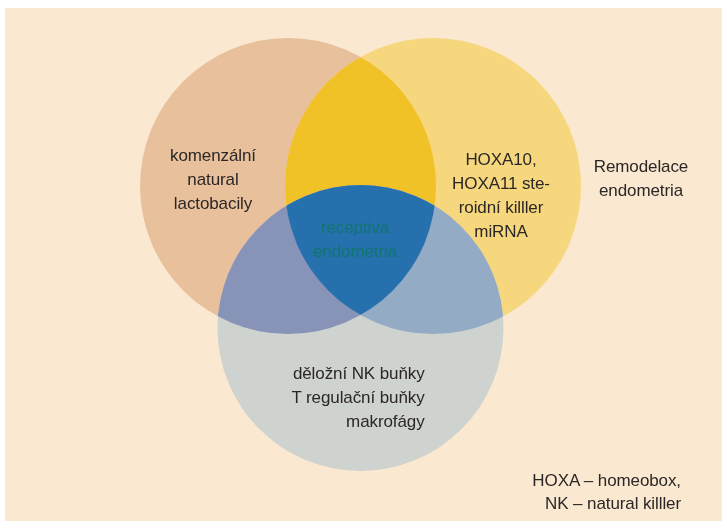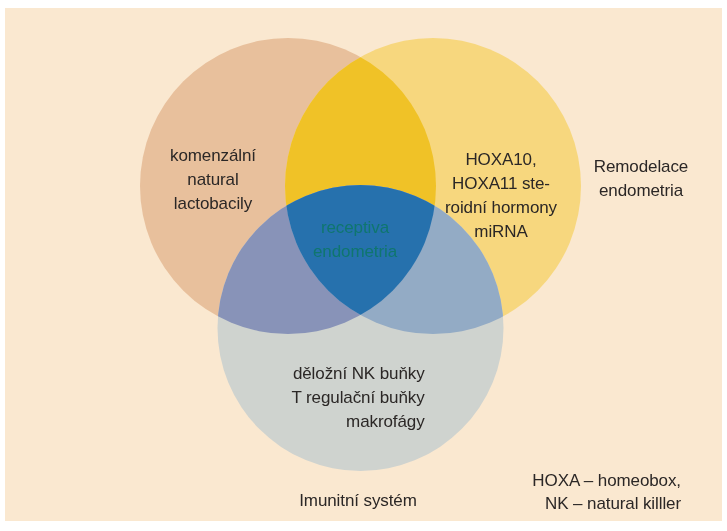--- a/index.html
+++ b/index.html
@@ -63,29 +63,28 @@
       <g clip-path="url(#clipR)">
         <circle cx="360.5" cy="328" r="143" fill="#2671ad"></circle>
       </g>
     </g>
   </svg>
 
 
   <div class="lbl" style="left:629px;top:179px;padding-left:24px;">Remodelace
 endometria</div>
 
-  <div class="lbl" style="left:358px;top:501px;">Imunitní systém</div>
 
   <div class="lbl" style="left:213px;top:180px;">komenzální
 natural
 lactobacily</div>
 
   <div class="lbl" style="left:501px;top:196px;">HOXA10,
 HOXA11 ste-
-roidní hormony
+roidní killler
 miRNA</div>
 
   <div class="lbl" style="left:358px;top:398px;text-align:right;">děložní NK buňky
 T regulační buňky
 makrofágy</div>
 
   <div class="lbl lbl-center" style="left:355px;top:240px;">receptiva
 endometria</div>
 
   <div class="lbl lbl-footnote" style="right:46px;top:469px;left:auto;">HOXA – homeobox,

